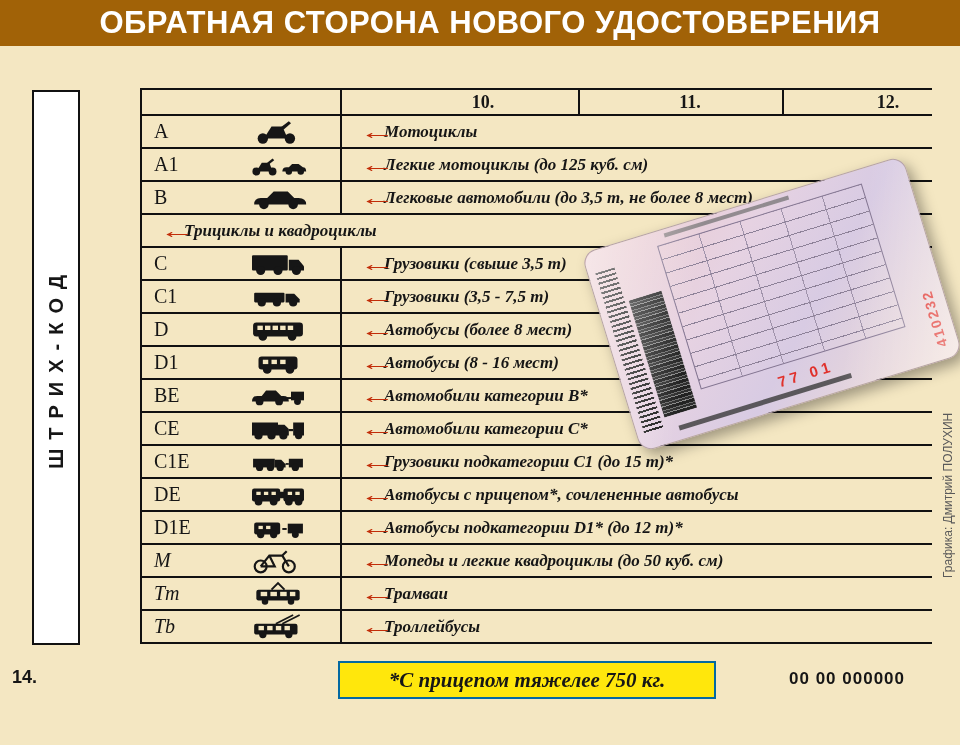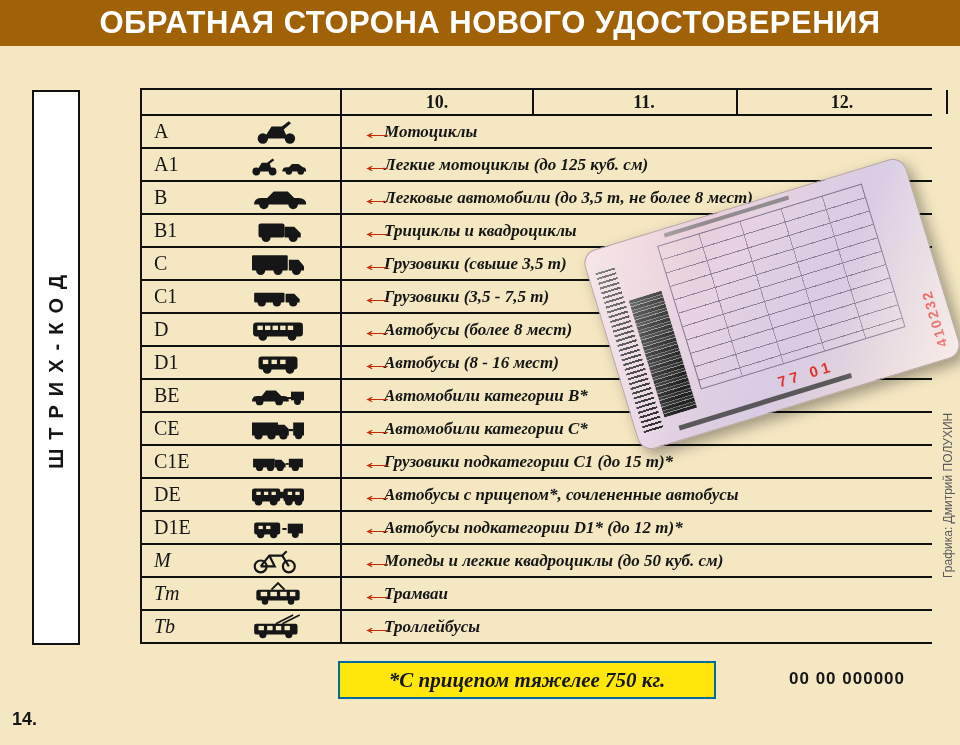--- a/index.html
+++ b/index.html
@@ -12,21 +12,21 @@
   
   .sidebox{position:absolute;left:32px;top:90px;width:44px;height:551px;background:#fff;
            border:2px solid #111;display:flex;align-items:center;justify-content:center;}
   .sidebox span{writing-mode:vertical-rl;transform:rotate(180deg);font-weight:bold;
                 font-size:20px;letter-spacing:9px;}
   
   .tbl{position:absolute;left:140px;top:88px;width:790px;border-left:2px solid #111;}
   .thead{display:flex;height:24px;border-top:2px solid #111;border-bottom:2px solid #111;}
   .thead .hc{border-right:2px solid #111;text-align:center;font-family:"Liberation Serif",serif;
              font-weight:bold;font-size:18px;line-height:24px;}
-  .hc.c0{flex:0 0 198px;} .hc.c1{flex:0 0 190px;} .hc.c2{flex:0 0 184px;padding-left:18px;} .hc.c3{flex:0 0 208px;}
+  .hc.c0{flex:0 0 198px;} .hc.c1{flex:0 0 190px;padding-left:46px;} .hc.c2{flex:0 0 184px;padding-left:18px;} .hc.c3{flex:0 0 208px;}
   .row{display:flex;align-items:center;height:31px;border-bottom:2px solid #111;}
   .cell-cat{flex:0 0 198px;align-self:stretch;border-right:2px solid #111;
             display:flex;align-items:center;}
   .code{width:62px;padding-left:12px;font-family:"Liberation Serif",serif;font-size:20px;font-weight:500;}
   .code.it{font-style:italic;}
   .icon{flex:1;display:flex;justify-content:center;align-items:center;}
   .arrow{display:inline-block;width:42px;text-align:center;color:#c22d08;font-size:21px;
          font-weight:bold;transform:scaleX(1.7);transform-origin:left center;}
   .desc{font-family:"Liberation Serif",serif;font-style:italic;
         font-size:17px;font-weight:600;white-space:nowrap;}
@@ -44,21 +44,21 @@
   .card-grid{position:absolute;left:74px;top:14px;width:212px;height:148px;border:1px solid #837591;
         background:repeating-linear-gradient(to bottom,rgba(0,0,0,0) 0 13px,#8d8198 13px 14px),
                    repeating-linear-gradient(to right,rgba(0,0,0,0) 0 42px,#a093ab 42px 43px);}
   .card-topline{position:absolute;left:84px;top:4px;width:130px;height:4px;background:#6d6d6d;opacity:.7;}
   .card-footline{position:absolute;left:42px;bottom:9px;width:180px;height:5px;background:#3a3a3a;opacity:.8;}
   .card-series{position:absolute;left:150px;bottom:18px;color:#e0312b;font-weight:bold;
         font-size:15px;letter-spacing:4px;}
   .card-number{position:absolute;right:8px;bottom:12px;writing-mode:vertical-rl;transform:rotate(180deg);
         color:#e0312b;font-weight:bold;font-size:14px;letter-spacing:2px;}
   
-  .marker14{position:absolute;left:12px;top:667px;font-size:18px;font-weight:bold;margin-top:42px;}
+  .marker14{position:absolute;left:12px;top:667px;font-size:18px;font-weight:bold;}
   .note{position:absolute;left:338px;top:661px;width:374px;height:34px;background:#ffe70c;
         border:2px solid #0369a1;display:flex;align-items:center;justify-content:center;}
   .note span{font-family:"Liberation Serif",serif;font-style:italic;font-weight:bold;font-size:21px;}
   .serial{position:absolute;left:789px;top:669px;font-size:17px;font-weight:bold;letter-spacing:1px;}
   .credit{position:absolute;left:941px;top:328px;height:250px;writing-mode:vertical-rl;
         transform:rotate(180deg);font-size:12px;color:#5a5a5a;white-space:nowrap;}
 </style>
 </head>
 <body>
 
@@ -121,31 +121,20 @@
                 <path d="M4 18 q0 -6 6 -6 h6 l6 -6 h13 l6 6 h4 q7 0 7 6 z"></path>
                 <circle cx="13" cy="18" r="4.4"></circle>
                 <circle cx="40" cy="18" r="4.4"></circle>
               </svg>
             </span>
           </div>
           <span class="arrow">←</span>
           <span class="desc">Легковые автомобили (до 3,5 т, не более 8 мест)</span>
         </div>
         <div class="row">
-          <div class="cell-cat">
-            <span class="code">B1</span>
-            <span class="icon">
-              <svg width="58" height="26" viewBox="0 0 52 24" fill="#161616" xmlns="http://www.w3.org/2000/svg">
-                <rect x="8" y="5" width="24" height="13" rx="2"></rect>
-                <path d="M32 8 h9 l6 6 v4 h-15 z"></path>
-                <circle cx="15" cy="18" r="4.2"></circle>
-                <circle cx="40" cy="18" r="4.2"></circle>
-              </svg>
-            </span>
-          </div>
           <span class="arrow">←</span>
           <span class="desc">Трициклы и квадроциклы</span>
         </div>
         <div class="row">
           <div class="cell-cat">
             <span class="code">C</span>
             <span class="icon">
               <svg width="58" height="26" viewBox="0 0 52 24" fill="#161616" xmlns="http://www.w3.org/2000/svg">
                 <rect x="2" y="4" width="33" height="14" rx="1"></rect>
                 <path d="M36 8 h9 l5 6 v4 h-14 z"></path>

